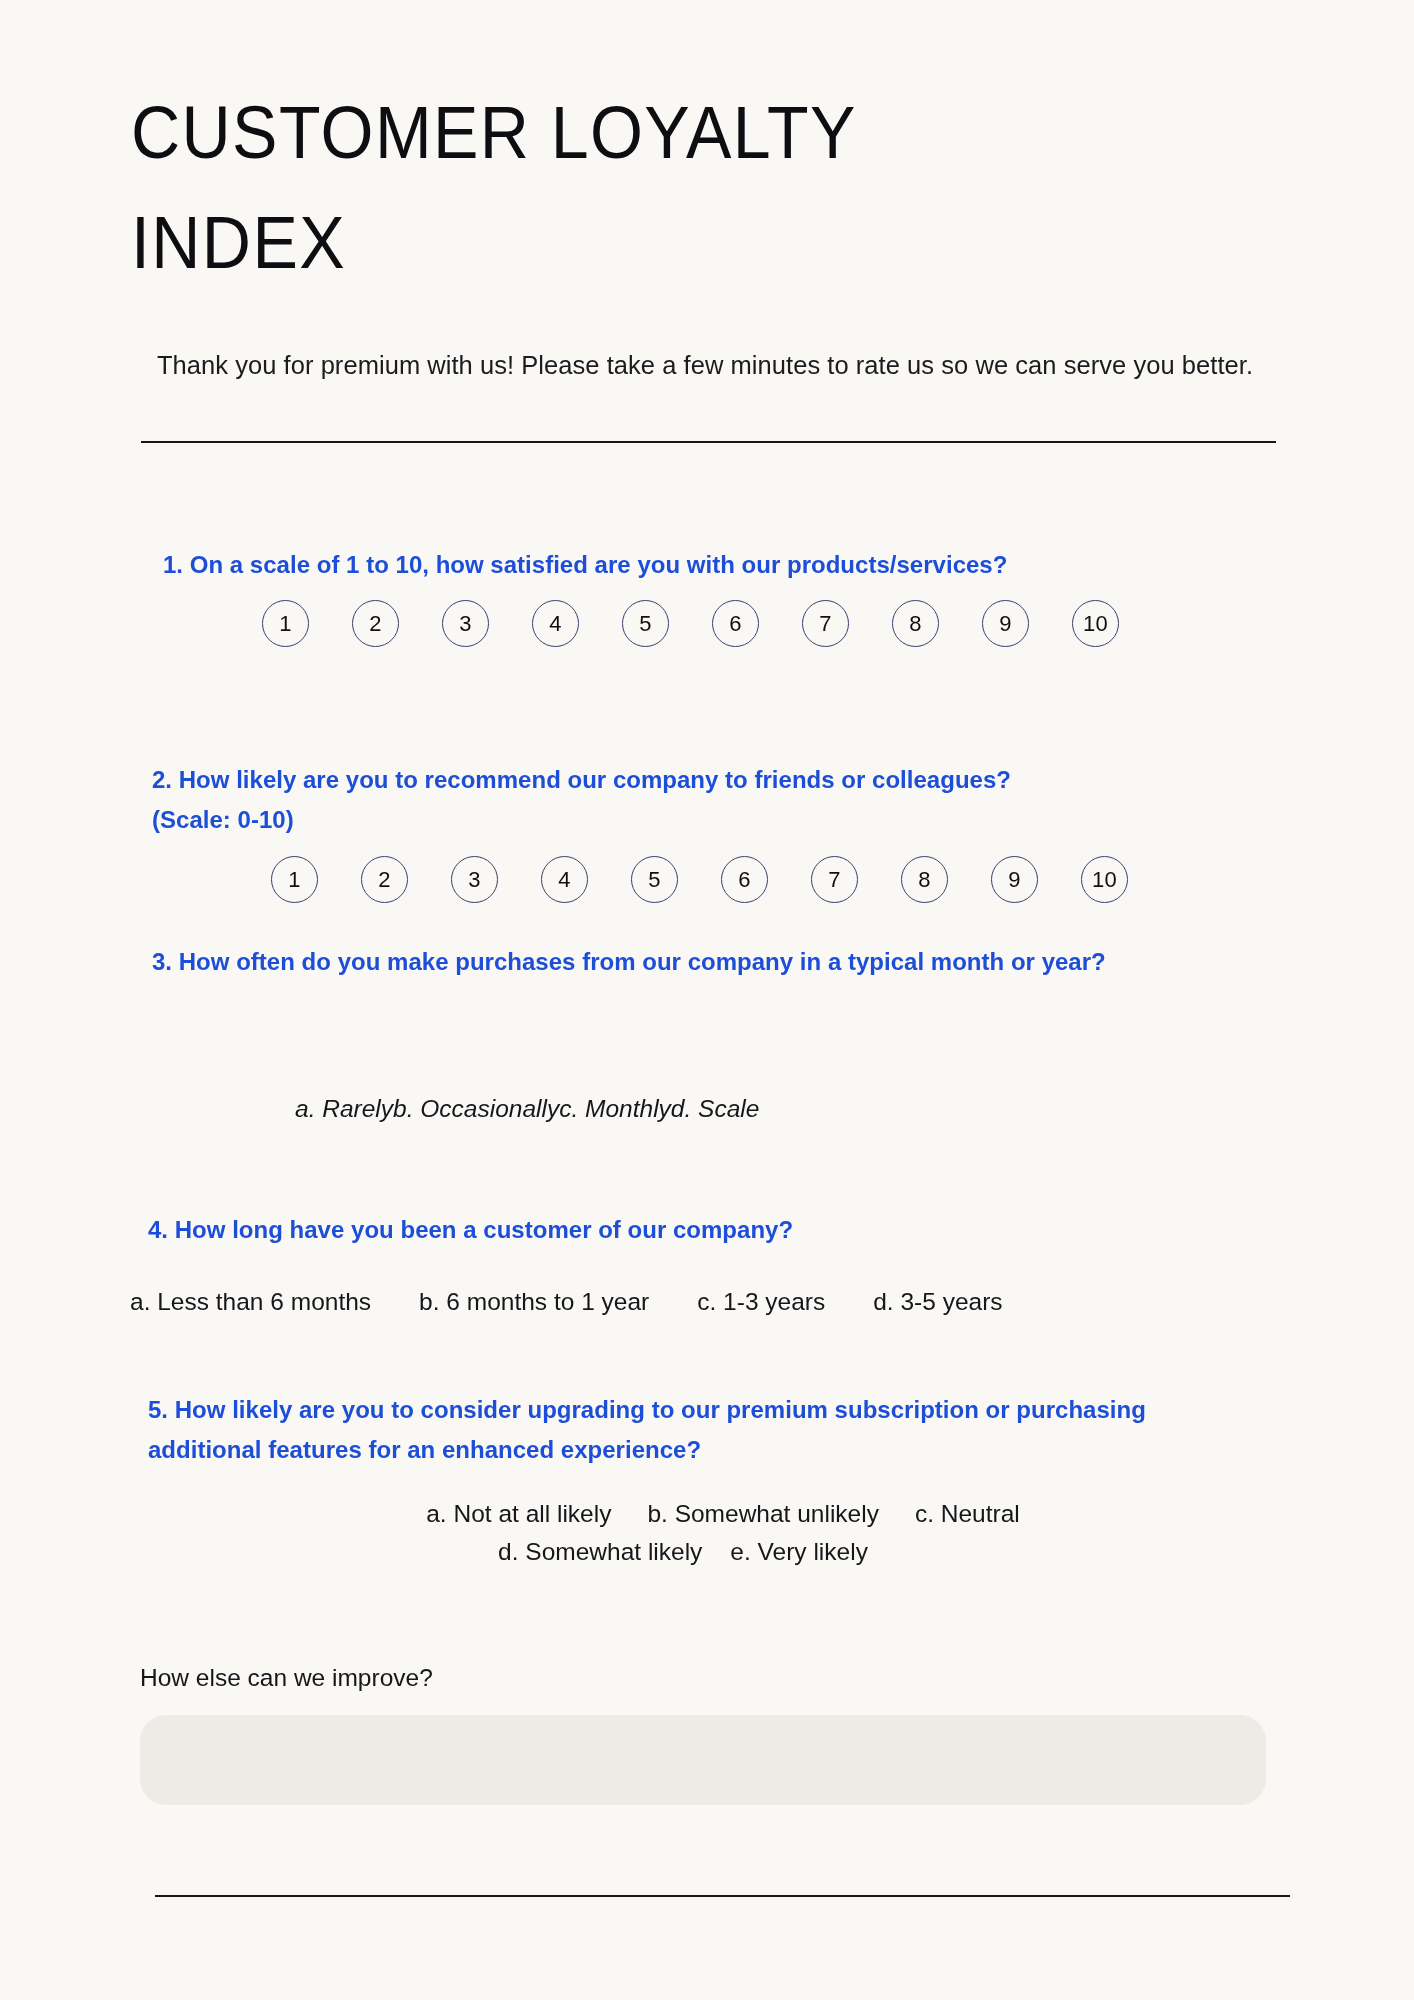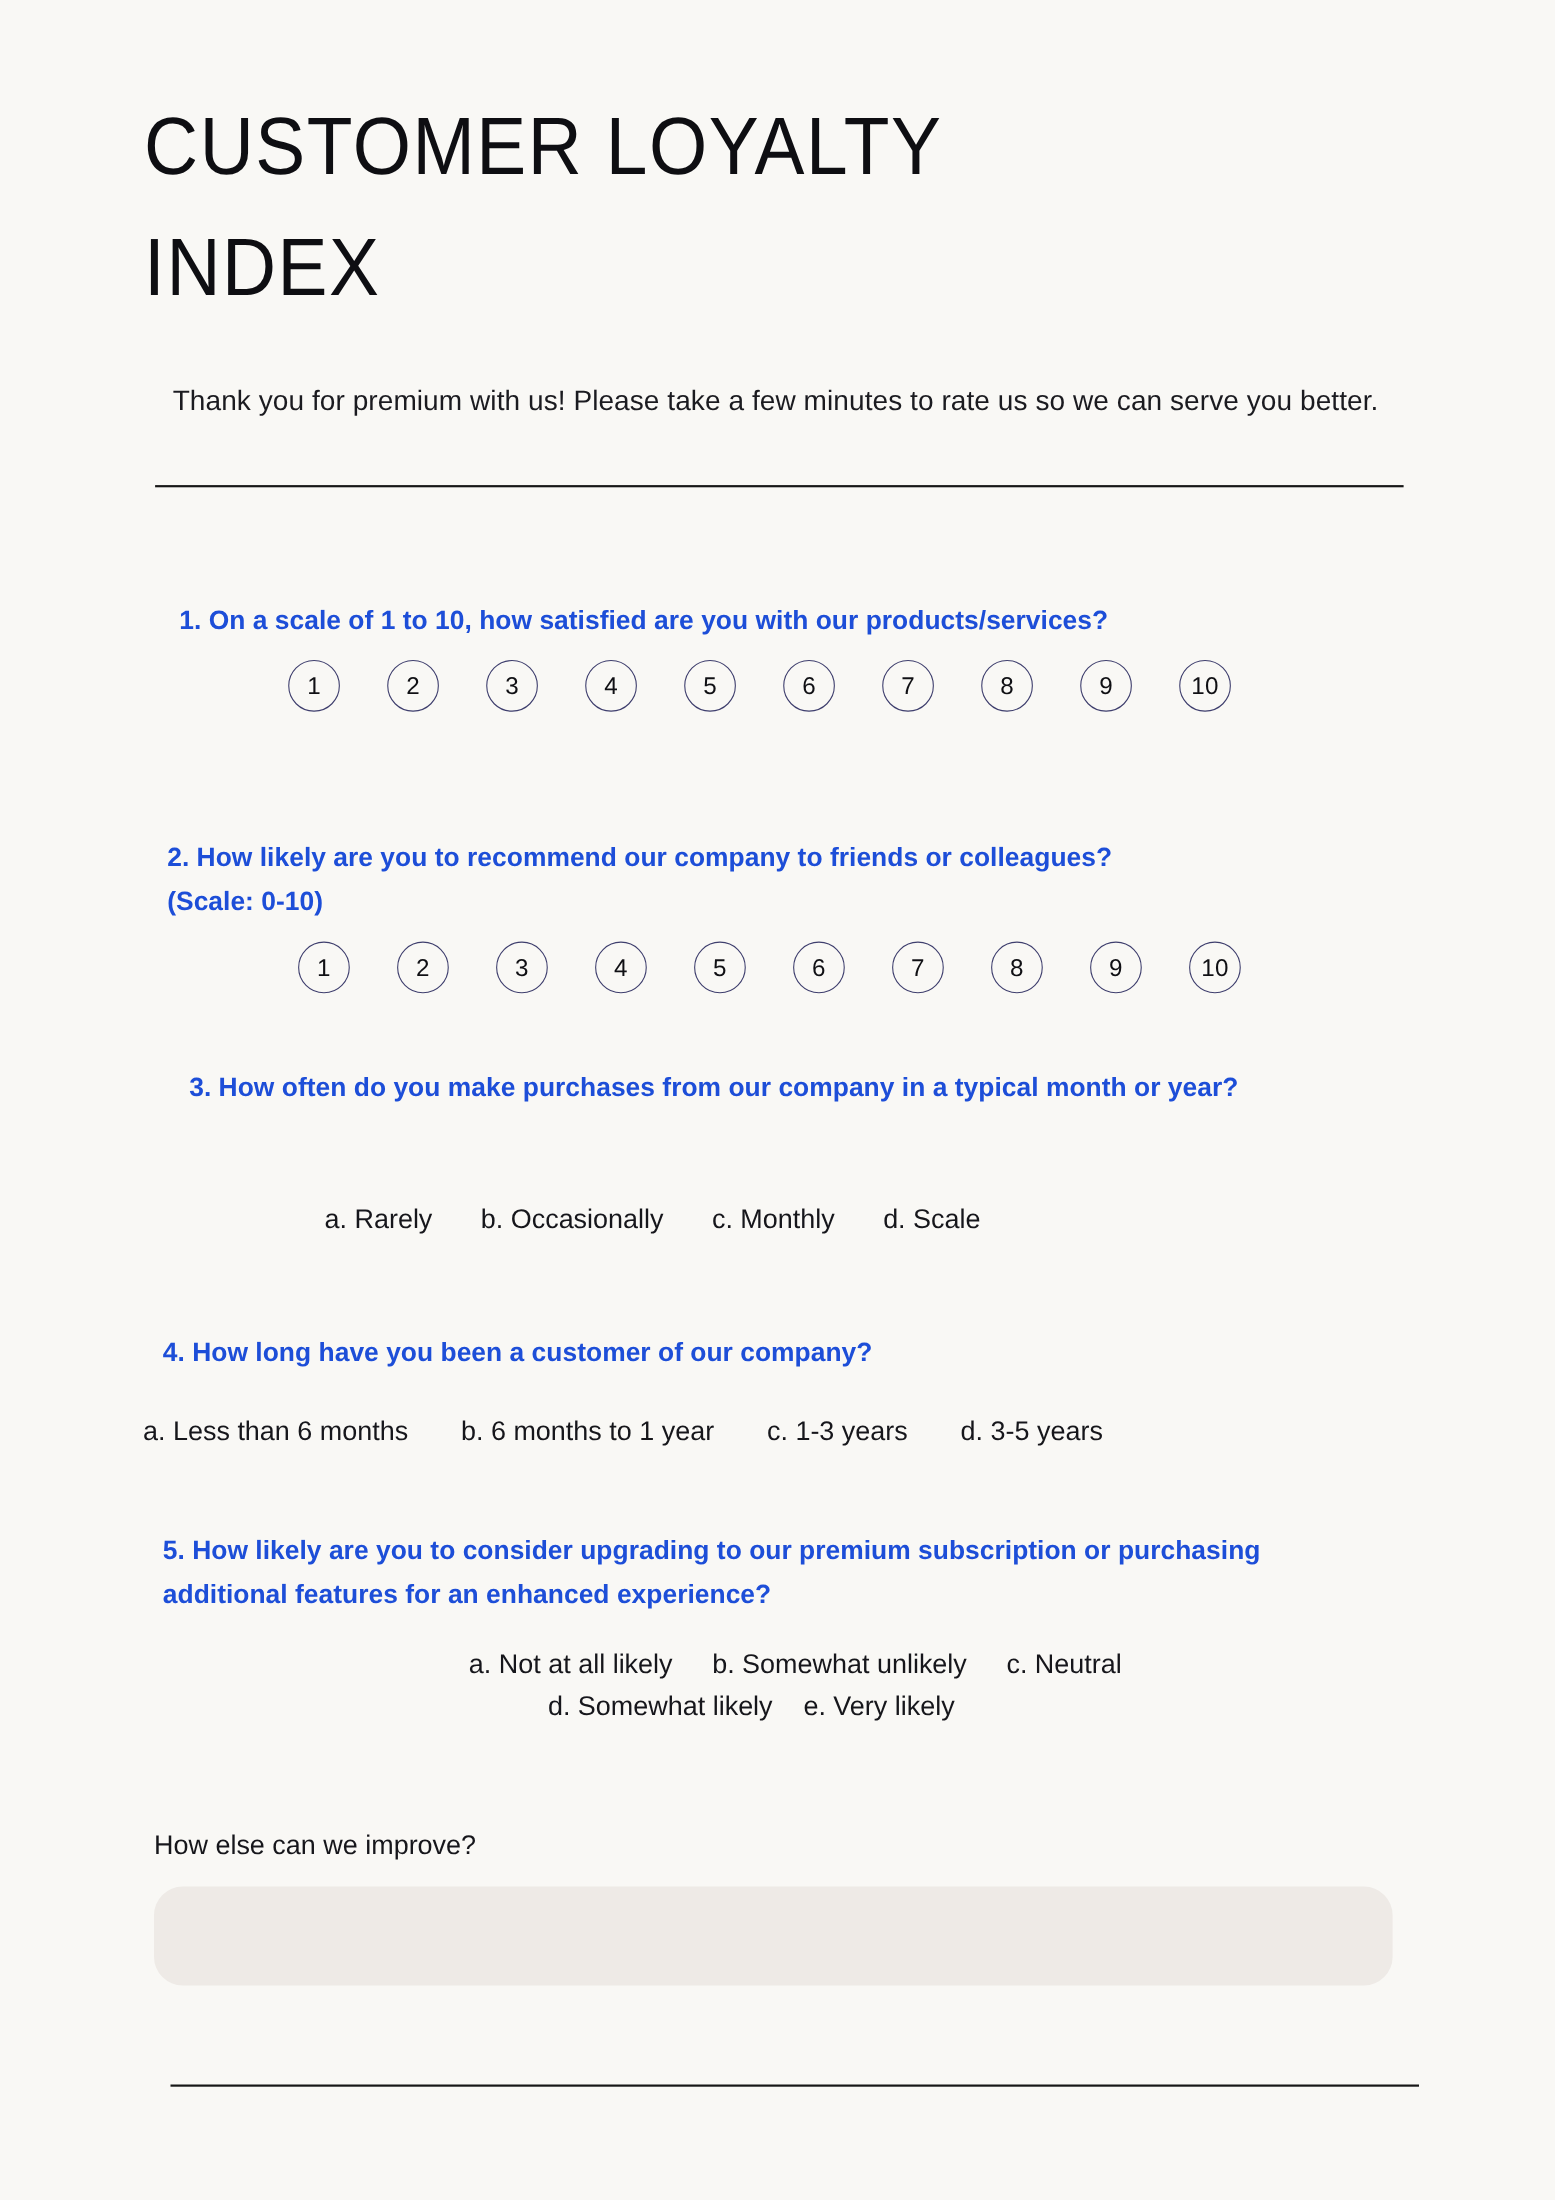--- a/index.html
+++ b/index.html
@@ -186,25 +186,25 @@
       <div class="scale-item">4</div>
       <div class="scale-item">5</div>
       <div class="scale-item">6</div>
       <div class="scale-item">7</div>
       <div class="scale-item">8</div>
       <div class="scale-item">9</div>
       <div class="scale-item">10</div>
     </div>
   </div>
 
-  <div class="q-block" style="left:152px; top:969px; width:1070px;margin-left:20px;">
+  <div class="q-block" style="left:152px; top:942px; width:1070px;">
     <div class="q-text">3. How often do you make purchases from our company in a typical month or year?</div>
   </div>
   <div class="q-block" style="left:295px; top:1090px;">
-    <div class="opt-row" style="gap:44px;">
+    <div class="opt-row" style="font-style:italic;">
       <span class="opt">a. Rarely</span>
       <span class="opt">b. Occasionally</span>
       <span class="opt">c. Monthly</span>
       <span class="opt">d. Scale</span>
     </div>
   </div>
 
   <div class="q-block" style="left:148px; top:1210px; width:1070px;">
     <div class="q-text">4. How long have you been a customer of our company?</div>
   </div>

